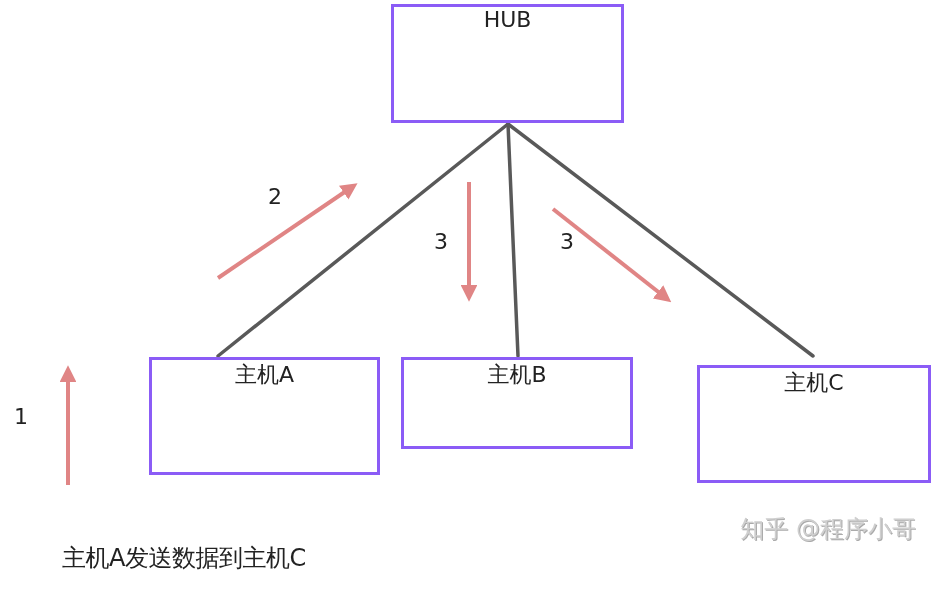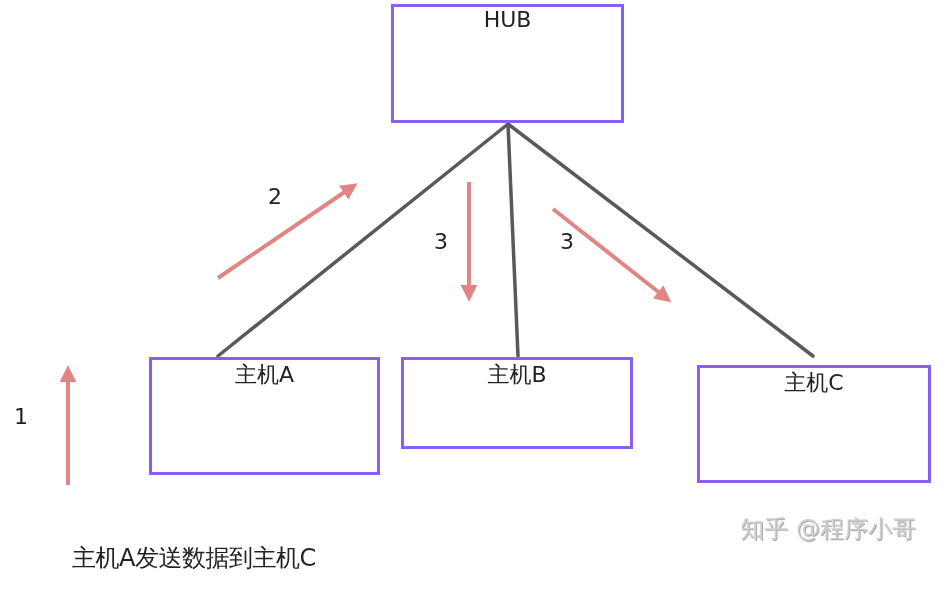--- a/index.html
+++ b/index.html
@@ -1,20 +1,20 @@
 <!DOCTYPE html>
 <html><head>
   <meta charset="utf-8">
   <style>
     html, body { margin: 0; padding: 0; background: #ffffff; }
     body { width: 940px; height: 598px; position: relative; overflow: hidden; font-family: "DejaVu Sans", "Liberation Sans", sans-serif; }
     svg.diagram { position: absolute; left: 0; top: 0; }
     .box { position: absolute; box-sizing: border-box; border: 3px solid #8b5cf6; background: #ffffff; display: flex; align-items: flex-start; justify-content: center; color: #222222; font-size: 22px; }
     .step-label { position: absolute; color: #222222; font-size: 22px; line-height: 1; }
-    .caption { position: absolute; left: 72px; top: 546px; color: #222222; font-size: 24px; line-height: 1; letter-spacing: -0.5px; text-align: right; }
+    .caption { position: absolute; left: 62px; top: 546px; color: #222222; font-size: 24px; line-height: 1; letter-spacing: -0.5px; text-align: right; }
     .watermark { position: absolute; right: 24px; top: 517px; color: #cfcfcf; font-size: 24px; line-height: 1; text-shadow: 1px 1px 0 #aaaaaa; }
   </style>
 </head>
 <body>
 
 <svg class="diagram" width="940" height="598" viewBox="0 0 940 598" xmlns="http://www.w3.org/2000/svg">
   <defs>
     <marker id="arrowhead" viewBox="0 0 10 10" refX="6" refY="5" markerWidth="4.2" markerHeight="4.2" orient="auto-start-reverse">
       <path d="M0,0 L10,5 L0,10 Z" fill="#e08585"></path>
     </marker>

